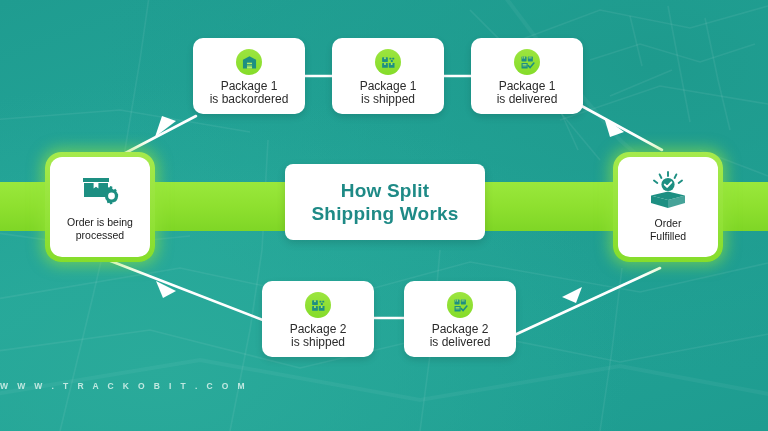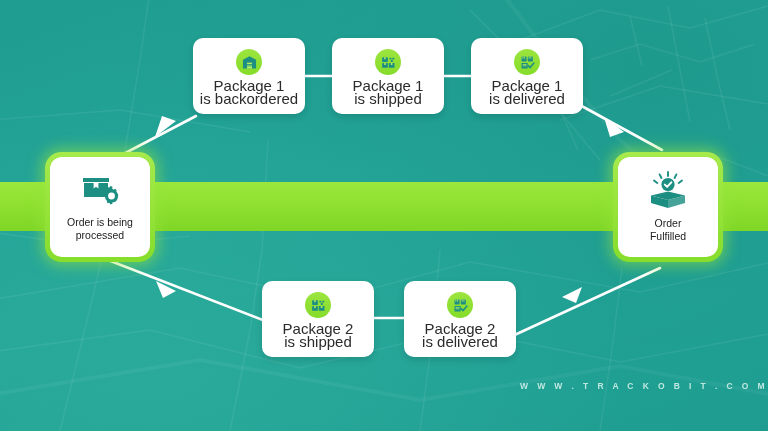--- a/index.html
+++ b/index.html
@@ -38,21 +38,21 @@
     box-sizing:border-box;
   }
   .step-card{width:112px;height:76px;padding-top:2px;}
   .step-icon{
     width:26px;height:26px;border-radius:50%;
     background:linear-gradient(180deg,#9ce53f 0%,#85dc2a 100%);
     display:flex;align-items:center;justify-content:center;margin-bottom:5px;
   }
   .step-icon svg{display:block;}
   .step-label{
-    font-size:15px;line-height:12.5px;color:#2b2b2b;text-align:center;
+    font-size:12px;line-height:12.5px;color:#2b2b2b;text-align:center;
     font-family:"Liberation Sans", sans-serif;white-space:pre-line;
   }
 
   
   .anchor-wrap{position:absolute;}
   .anchor-ring{
     position:absolute;left:0;top:0;width:110px;height:110px;
     border-radius:16px;
     background:linear-gradient(180deg,#a6ea4c 0%,#86dd2b 100%);
     box-shadow:0 0 14px 4px rgba(150,230,60,.55);
@@ -75,21 +75,21 @@
     box-shadow:0 3px 8px rgba(0,0,0,.14);
     display:flex;align-items:center;justify-content:center;
   }
   .title-text{
     font-size:19px;line-height:23px;font-weight:bold;color:#1e8a86;
     text-align:center;white-space:pre-line;letter-spacing:.2px;
   }
 
   
   .footer{
-    position:absolute;left:0;top:381px;width:768px;text-align:right;
+    position:absolute;left:0;top:381px;width:768px;text-align:left;
     font-size:8.5px;letter-spacing:3.4px;color:#cdeee7;opacity:.92;
     font-weight:bold;
   }
 </style>
 </head>
 <body>
 
 <div id="stage">
 
   <div class="bg-base"></div>
@@ -293,16 +293,20 @@
           <rect x="2.8" y="9.6" width="4.2" height="0.8"></rect>
           <rect x="2.8" y="11.2" width="4.2" height="0.8"></rect>
         </g>
         <path d="M8.8 11.4 l2 2 4-4.8" stroke="#1d8f82" stroke-width="1.7" fill="none" stroke-linecap="round" stroke-linejoin="round"></path>
       </svg>
     </span>
     <span class="step-label">Package 2
 is delivered</span>
   </div>
 
+  <div class="title-card">
+    <span class="title-text">How Split
+Shipping Works</span>
+  </div>
 
   <div class="footer">W W W . T R A C K O B I T . C O M</div>
 
 </div>
 
 </body></html>

